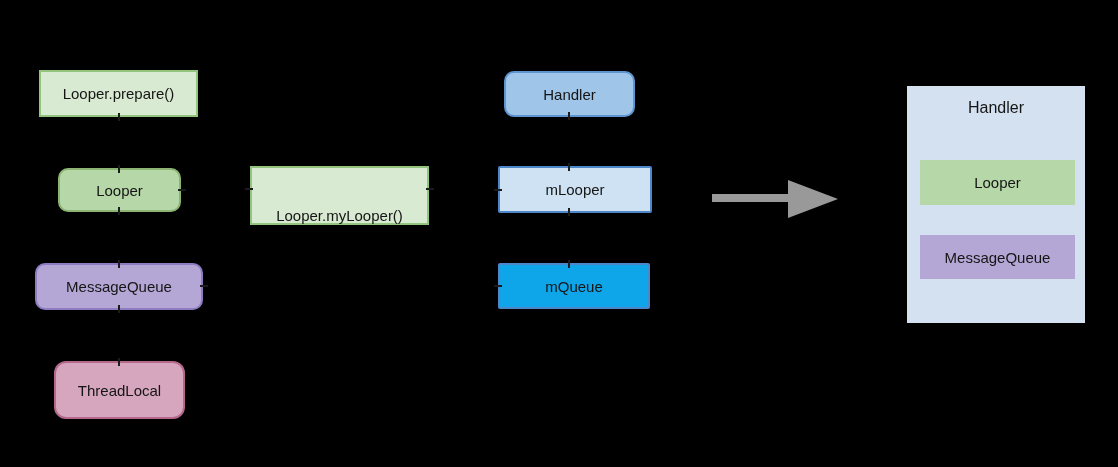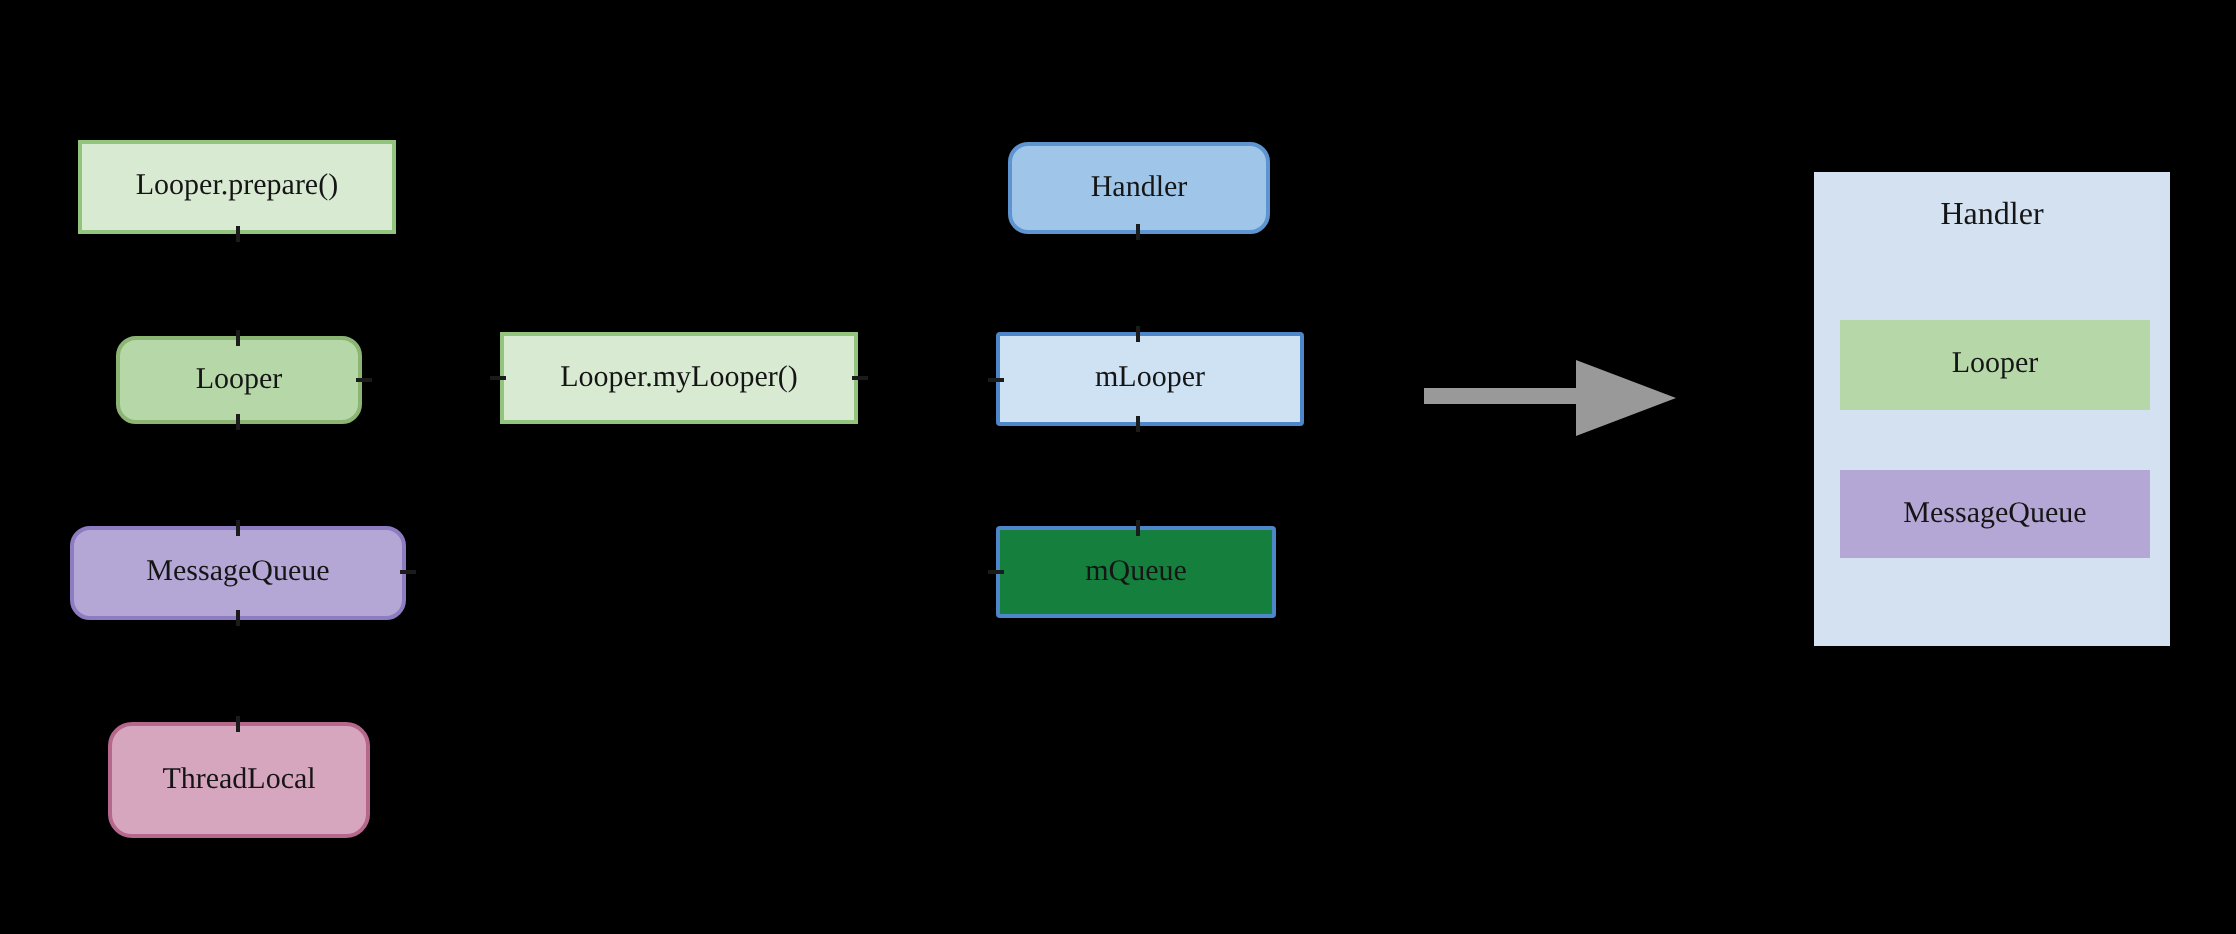--- a/index.html
+++ b/index.html
@@ -1,34 +1,34 @@
 <!DOCTYPE html>
 <html><head>
 <meta charset="utf-8">
 <style>
   html,body{margin:0;padding:0;background:#000;}
   .canvas{
     position:relative;width:1118px;height:467px;background:#000000;
-    font-family:Liberation Serif, serif;color:#151515;overflow:hidden;
+    font-family:Liberation Sans, sans-serif;color:#151515;overflow:hidden;
   }
   .node{
     position:absolute;box-sizing:border-box;display:flex;align-items:center;justify-content:center;
     font-size:15px;line-height:1;white-space:nowrap;
   }
   
   .looper-prepare{left:39px;top:70px;width:159px;height:47px;background:#d9ead3;border:2px solid #93c47d;}
   .looper{left:58px;top:168px;width:123px;height:44px;background:#b6d7a8;border:2px solid #8cb573;border-radius:10px;}
   .message-queue{left:35px;top:263px;width:168px;height:47px;background:#b4a7d6;border:2px solid #8e7cc3;border-radius:10px;}
   .thread-local{left:54px;top:361px;width:131px;height:58px;background:#d5a6bd;border:2px solid #b5688c;border-radius:12px;}
   
-  .my-looper{left:250px;top:166px;width:179px;height:46px;background:#d9ead3;border:2px solid #93c47d;}
+  .my-looper{left:250px;top:166px;width:179px;height:59px;background:#d9ead3;border:2px solid #93c47d;align-items:flex-end;}
   
   .handler{left:504px;top:71px;width:131px;height:46px;background:#9fc5e8;border:2px solid #5e94cf;border-radius:10px;}
   .m-looper{left:498px;top:166px;width:154px;height:47px;background:#cfe2f3;border:2px solid #4d86c9;border-radius:2px;}
-  .m-queue{left:498px;top:263px;width:140px;height:46px;background:#15803d;border:2px solid #4d86c9;border-radius:2px;}
+  .m-queue{left:498px;top:263px;width:152px;height:46px;background:#0ea5e9;border:2px solid #4d86c9;border-radius:2px;}
   
   .arrow-shaft{position:absolute;left:712px;top:194px;width:76px;height:8px;background:#999999;}
   .arrow-head{position:absolute;left:788px;top:180px;width:0;height:0;
     border-top:19px solid transparent;border-bottom:19px solid transparent;border-left:50px solid #999999;}
   
   .result-box{position:absolute;left:907px;top:86px;width:178px;height:237px;background:#d3e1f1;}
   .result-title{position:absolute;left:0;top:13px;width:100%;text-align:center;font-size:16px;}
   .result-child{position:absolute;left:13px;width:155px;display:flex;align-items:center;justify-content:center;font-size:15px;}
   .result-looper{top:74px;height:45px;background:#b6d7a8;}
   .result-mqueue{top:149px;height:44px;background:#b4a7d6;}

